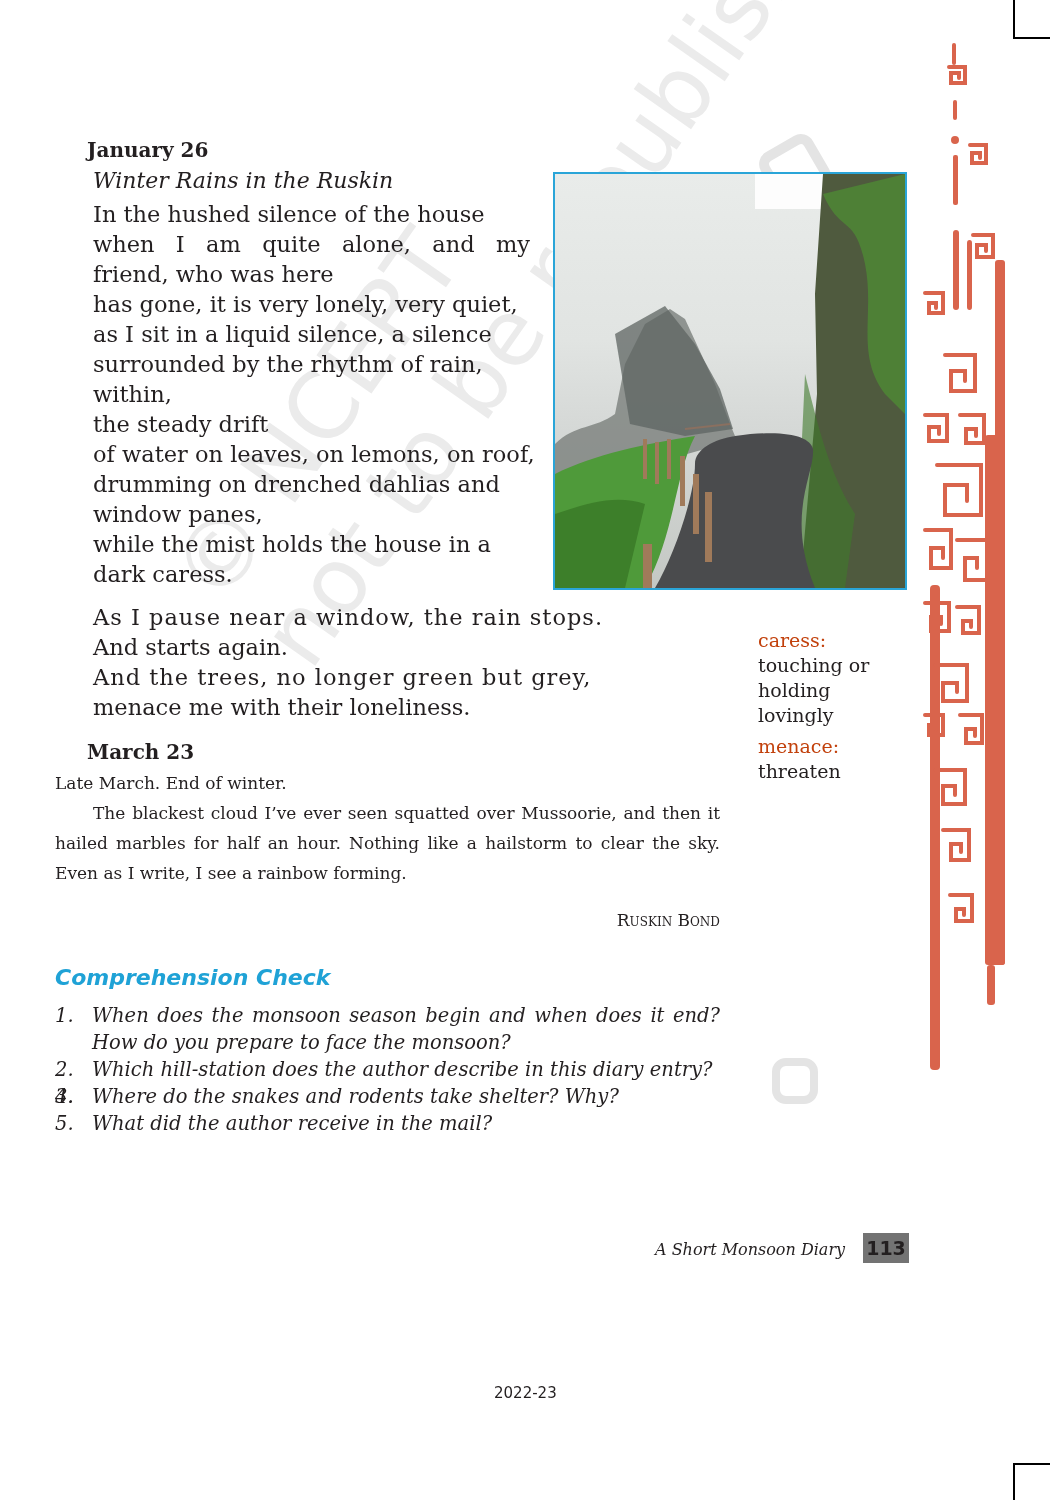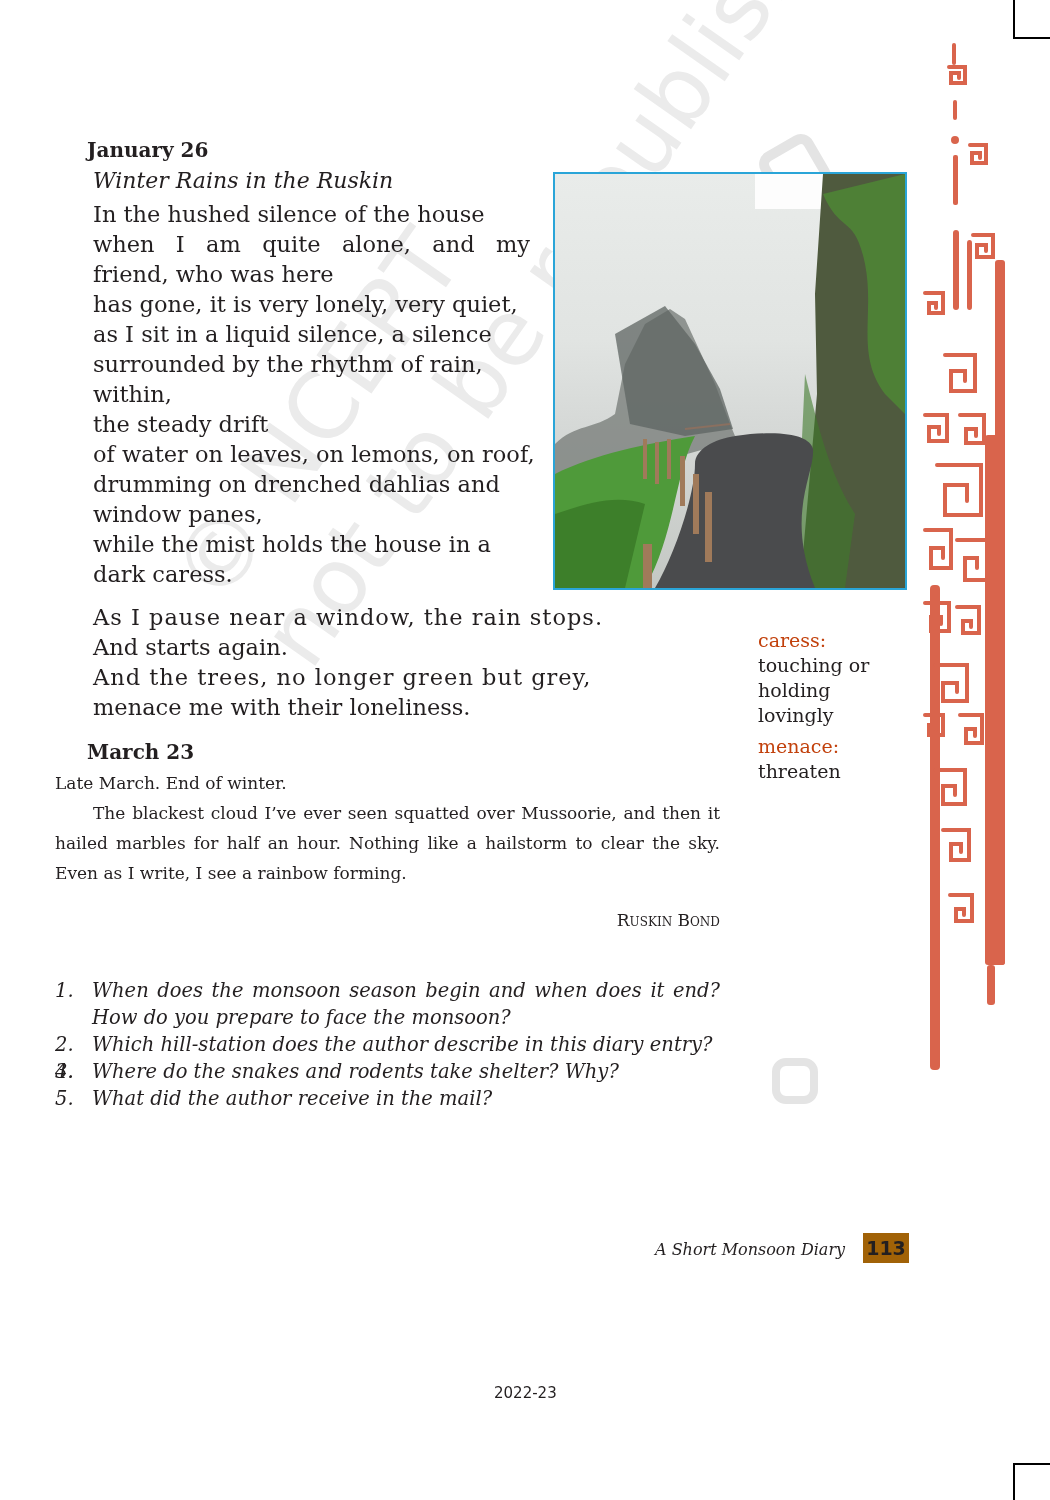--- a/index.html
+++ b/index.html
@@ -15,21 +15,21 @@
   .poem-title { font-style:italic; font-size:22px; }
   .line { font-size:22.5px; line-height:30px; white-space:nowrap; }
   .just { text-align:justify; text-align-last:justify; white-space:normal; }
   .para { font-size:17px; line-height:30px; }
   .gloss-term { color:#c2410c; font-size:19px; line-height:25px; }
   .gloss-def { font-size:19px; line-height:25px; color:#231f20; }
   .cc-title { font-family:"DejaVu Sans", sans-serif; font-weight:bold; font-style:italic; color:#1fa2d6; font-size:22px; }
   .q { position:relative; font-style:italic; font-size:19.5px; line-height:27px; padding-left:37px; }
   .q .num { position:absolute; left:0; top:0; font-style:italic; }
   .footer-title { font-style:italic; font-size:16px; }
-  .page-num { background:#a16207; font-family:"DejaVu Sans", sans-serif; font-weight:bold; font-size:19px;
+  .page-num { background:#737373; font-family:"DejaVu Sans", sans-serif; font-weight:bold; font-size:19px;
               text-align:center; }
   .photo { position:absolute; left:553px; top:172px; width:350px; height:414px; border:2px solid #2aa5d8;
            overflow:hidden; z-index:1;
            background:linear-gradient(180deg,#e9ecea 0%,#e1e4e2 40%,#d6d9d7 60%,#c4c8c4 100%); }
   .deco { position:absolute; left:915px; top:35px; width:100px; height:1040px; z-index:1; }
 </style>
 </head>
 <body>
 
 <div class="crop" style="left:1013px;top:0;width:2px;height:38px;"></div>
@@ -109,20 +109,21 @@
 </div>
 
 <div class="content" style="left:55px;top:740px;width:665px;">
   <div class="date">March 23</div>
   <div class="para" style="margin-top:4px;">Late March. End of winter.</div>
   <div class="para" style="text-indent:38px;text-align:justify;">The blackest cloud I’ve ever seen squatted over Mussoorie, and then it hailed marbles for half an hour. Nothing like a hailstorm to clear the sky. Even as I write, I see a rainbow forming.</div>
   <div class="para" style="text-align:right;font-variant:small-caps;margin-top:17px;">Ruskin Bond</div>
 </div>
 
 <div class="content" style="left:55px;top:965px;width:665px;">
+  <div class="cc-title">Comprehension Check</div>
   <div style="margin-top:12px;text-align:justify;">
     <div class="q">
       <span class="num">1.</span>
       <span>When does the monsoon season begin and when does it end? How do you prepare to face the monsoon?</span>
     </div>
     <div class="q">
       <span class="num">2.</span>
       <span>Which hill-station does the author describe in this diary entry?</span>
     </div>
     <div class="q">

